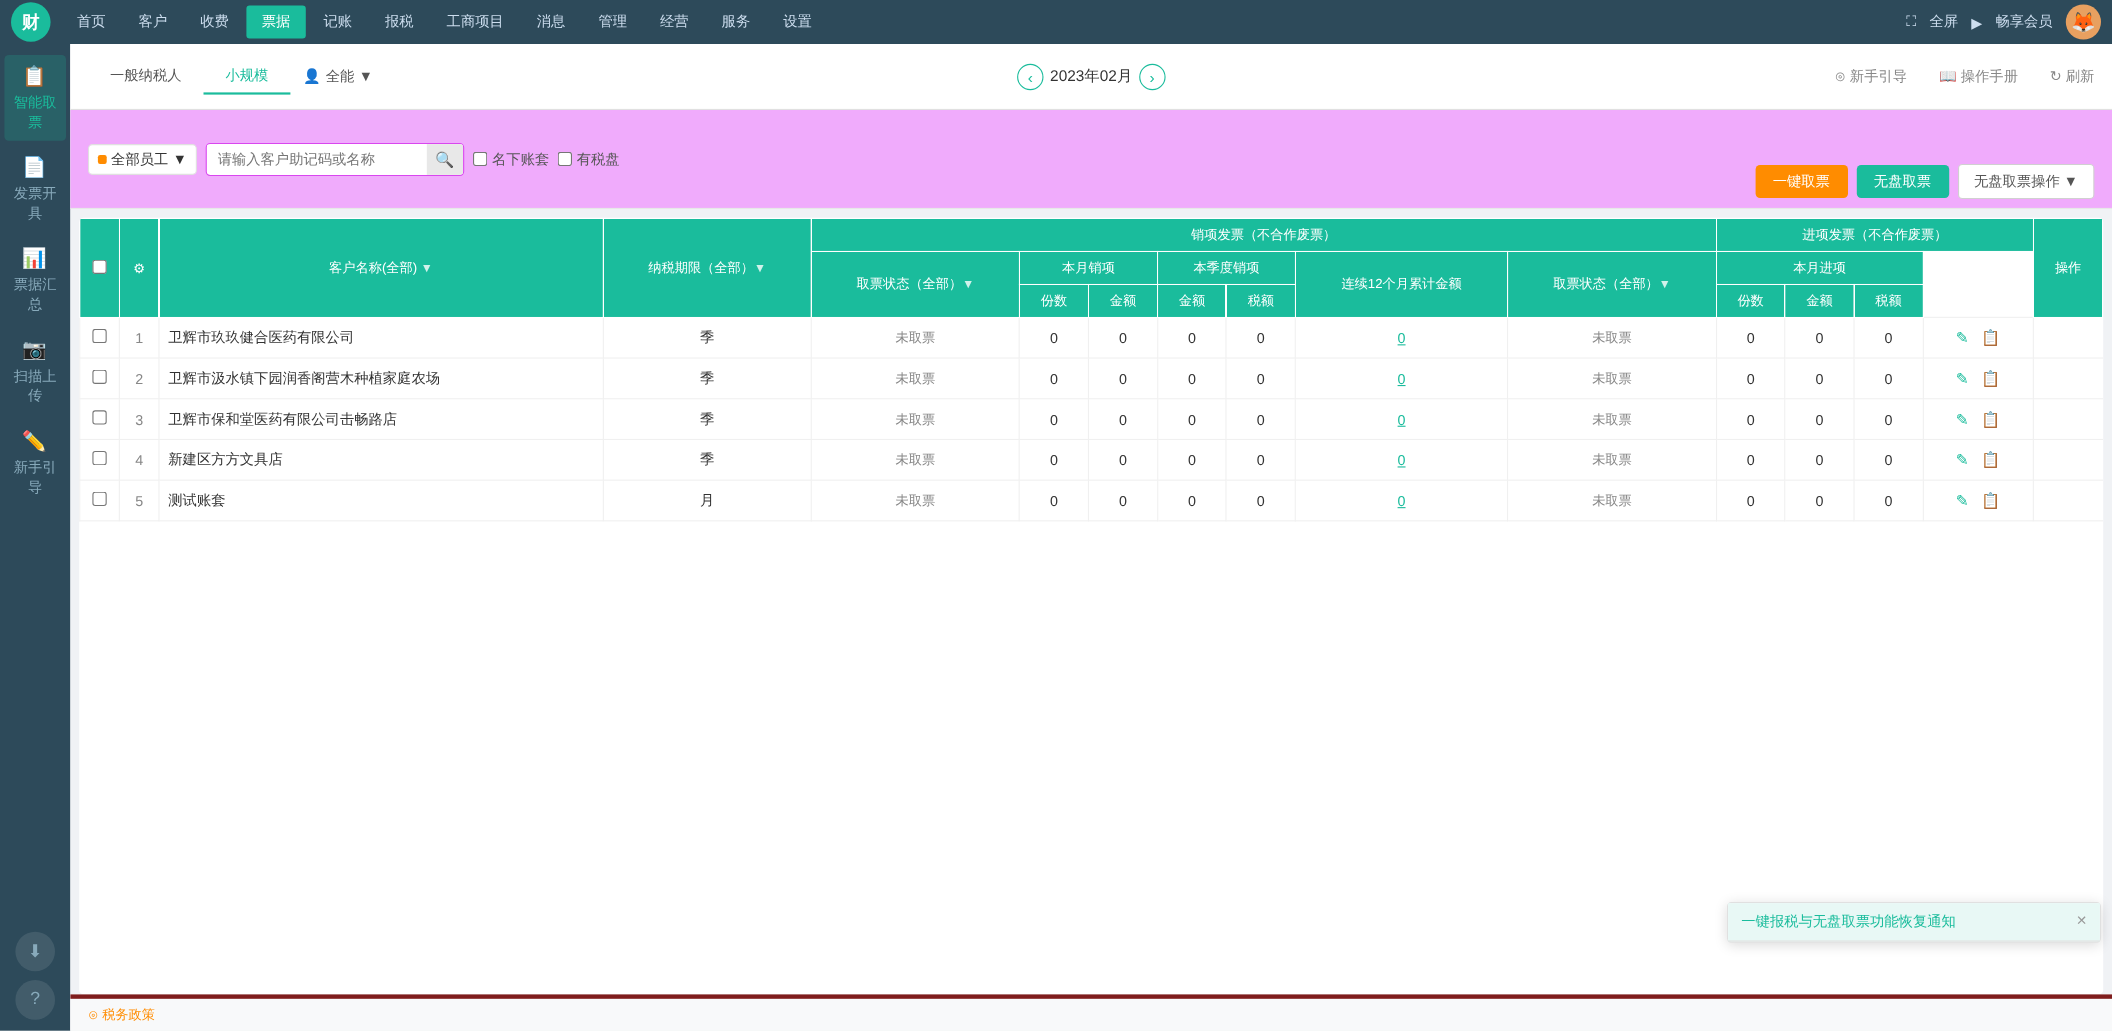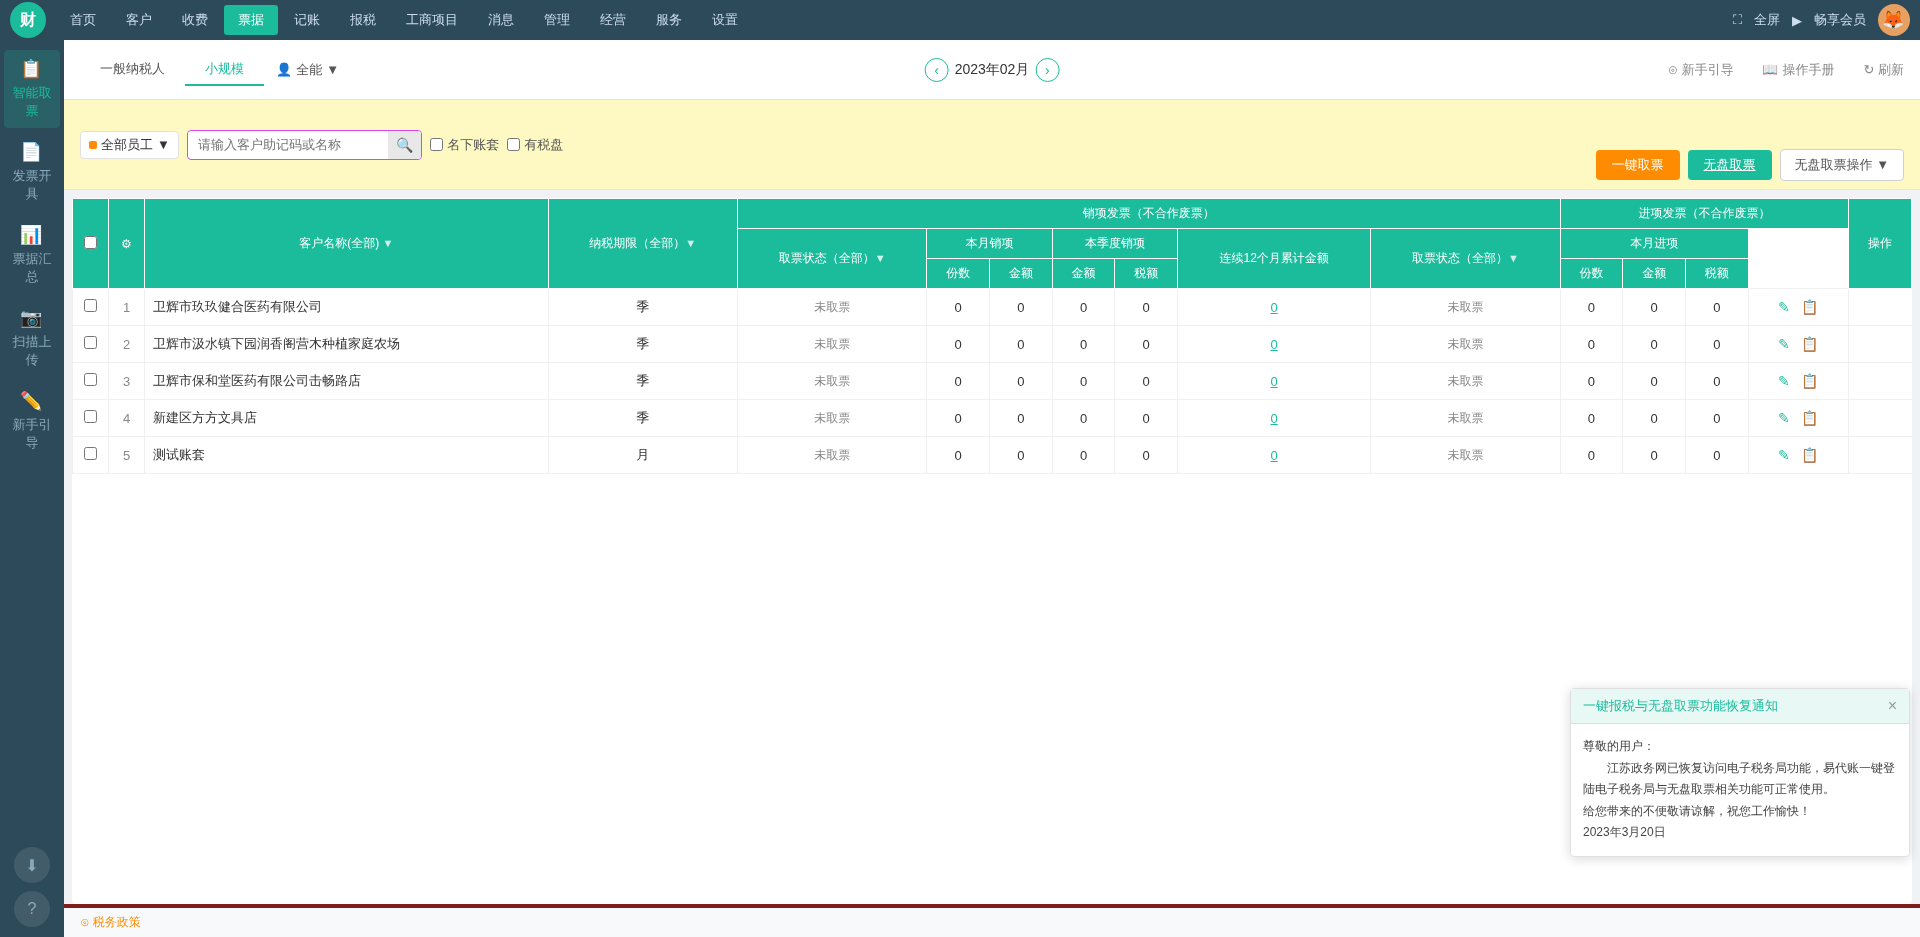--- a/index.html
+++ b/index.html
@@ -78,21 +78,21 @@
       font-size: 14px;
     }
     .date-text { color: #333; font-size: 14px; font-weight: 500; }
     .top-tab {
       padding: 6px 20px; cursor: pointer; font-size: 13px;
       color: #555; border-bottom: 2px solid transparent;
     }
     .top-tab.active { color: #1abc9c; border-bottom: 2px solid #1abc9c; font-weight: 500; }
 
     .filter-bar {
-      background: #fef9c3; padding: 8px 16px;
+      background: #f0abfc; padding: 8px 16px;
       display: flex; align-items: center; gap: 10px;
       border-bottom: 1px solid #e8e8e8; position: relative;
     }
     .employee-select {
       display: flex; align-items: center; gap: 4px;
       border: 1px solid #e0e0e0; border-radius: 4px; padding: 4px 8px;
       background: #fff; cursor: pointer; color: #333; font-size: 13px;
       min-width: 90px;
     }
     .employee-select .dot { width: 8px; height: 8px; background: #ff8c00; border-radius: 2px; }
@@ -116,21 +116,21 @@
     .checkbox-label input { cursor: pointer; }
 
     .btn-orange {
       background: #ff8c00; color: white; border: none;
       padding: 6px 16px; border-radius: 4px; cursor: pointer;
       font-size: 13px; white-space: nowrap;
     }
     .btn-teal {
       background: #1abc9c; color: white; border: none;
       padding: 6px 16px; border-radius: 4px; cursor: pointer;
-      font-size: 13px; white-space: nowrap; text-decoration: underline;
+      font-size: 13px; white-space: nowrap;
     }
     .btn-outline {
       background: white; color: #555; border: 1px solid #d0d0d0;
       padding: 6px 14px; border-radius: 4px; cursor: pointer;
       font-size: 13px; white-space: nowrap; display: flex; align-items: center; gap: 4px;
     }
 
     .filter-bar-right { display: flex; align-items: center; gap: 8px; margin-left: auto; margin-top: 41px; }
 
     
@@ -453,14 +453,13 @@
   <div class="bottom-bar">
     <span class="tax-link">⊙ 税务政策</span>
   </div>
 </div>
 
 <div class="notification-panel">
   <div class="notification-header">
     <span>一键报税与无盘取票功能恢复通知</span>
     <button class="close-btn">×</button>
   </div>
-  <div class="notification-body" id="notification-body-text">尊敬的用户：<br>　　江苏政务网已恢复访问电子税务局功能，易代账一键登陆电子税务局与无盘取票相关功能可正常使用。<br>给您带来的不便敬请谅解，祝您工作愉快！<br>2023年3月20日</div>
 </div>
 
 </body></html>

